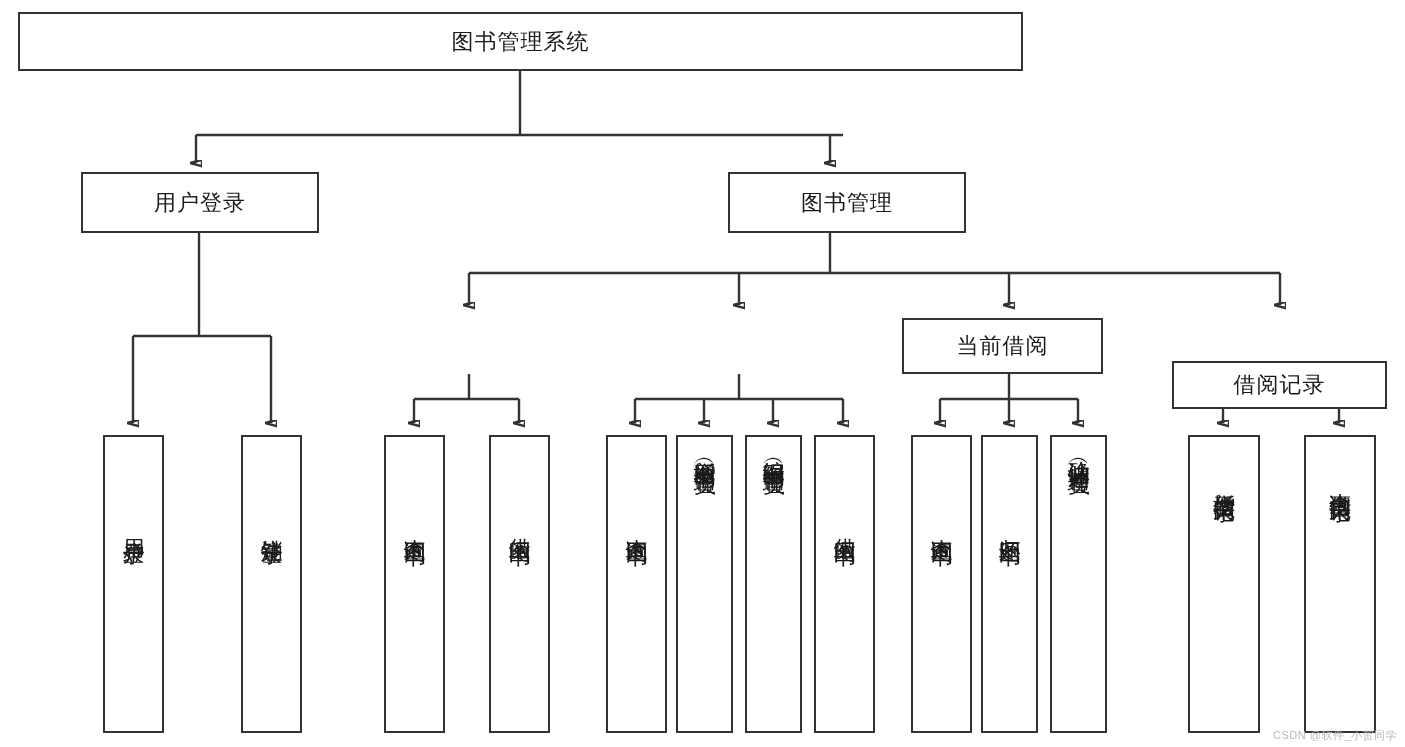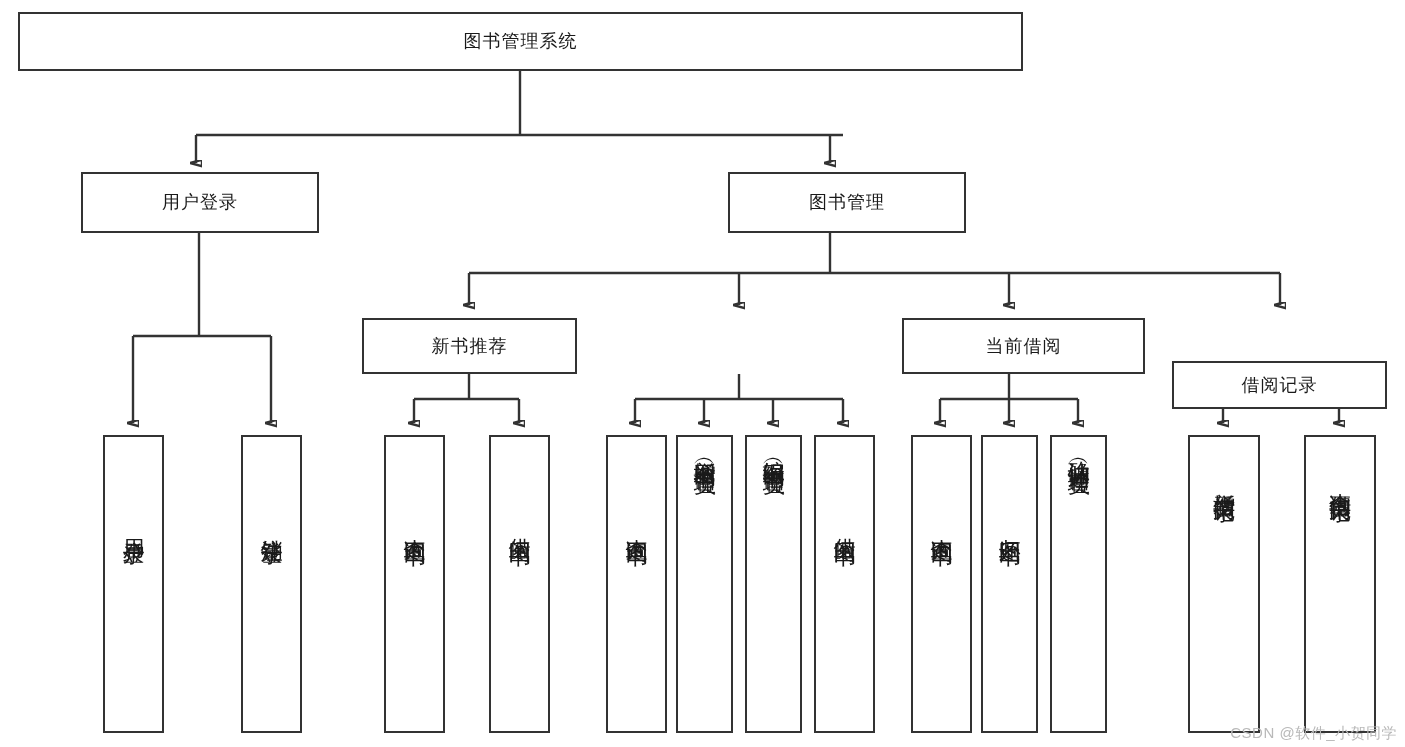--- a/index.html
+++ b/index.html
@@ -26,21 +26,21 @@
     border: 2px solid #333333;
     display: flex;
     align-items: center;
     justify-content: center;
     color: #000000;
   }
   .node.root {
     border-width: 2px;
   }
   .node .label {
-    font-size: 18px;
+    font-size: 22px;
     line-height: 1.15;
     letter-spacing: 1px;
     white-space: nowrap;
     color: #1a1a1a;
   }
   
   .node.leaf {
     align-items: flex-start;
     justify-content: center;
     padding-top: 6px;
@@ -65,21 +65,21 @@
   }
   #wires path, #wires line {
     stroke: #333333;
     stroke-width: 2.4;
     fill: none;
   }
   .watermark {
     position: absolute;
     right: 8px;
     bottom: 4px;
-    font-size: 15px;
+    font-size: 11px;
     color: #b9b9b9;
     white-space: nowrap;
     letter-spacing: 0.5px;
   }
 </style>
 </head>
 <body>
 
 <div id="canvas">
 
@@ -136,26 +136,23 @@
   </div>
 
   <div class="node" style="left:81px; top:172px; width:238px; height:61px;">
     <span class="label">用户登录</span>
   </div>
 
   <div class="node" style="left:711px; top:172px; width:238px; height:61px;margin-left:17px;">
     <span class="label">图书管理</span>
   </div>
 
-  <div class="node" style="left:362px; top:318px; width:215px; height:56px;">
-    <span class="label">新书推荐</span>
-  </div>
-
-
-  <div class="node" style="left:902px; top:318px; width:243px; height:56px;">
+
+
+  <div class="node" style="left:902px; top:318px; width:201px; height:56px;">
     <span class="label">当前借阅</span>
   </div>
 
   <div class="node" style="left:1172px; top:318px; width:215px; height:48px;margin-top:43px;">
     <span class="label">借阅记录</span>
   </div>
 
   <div class="node leaf" style="left:103px; top:435px; width:61px; height:298px; padding-top:84px;">
     <span class="label">用户登录</span>
   </div>

